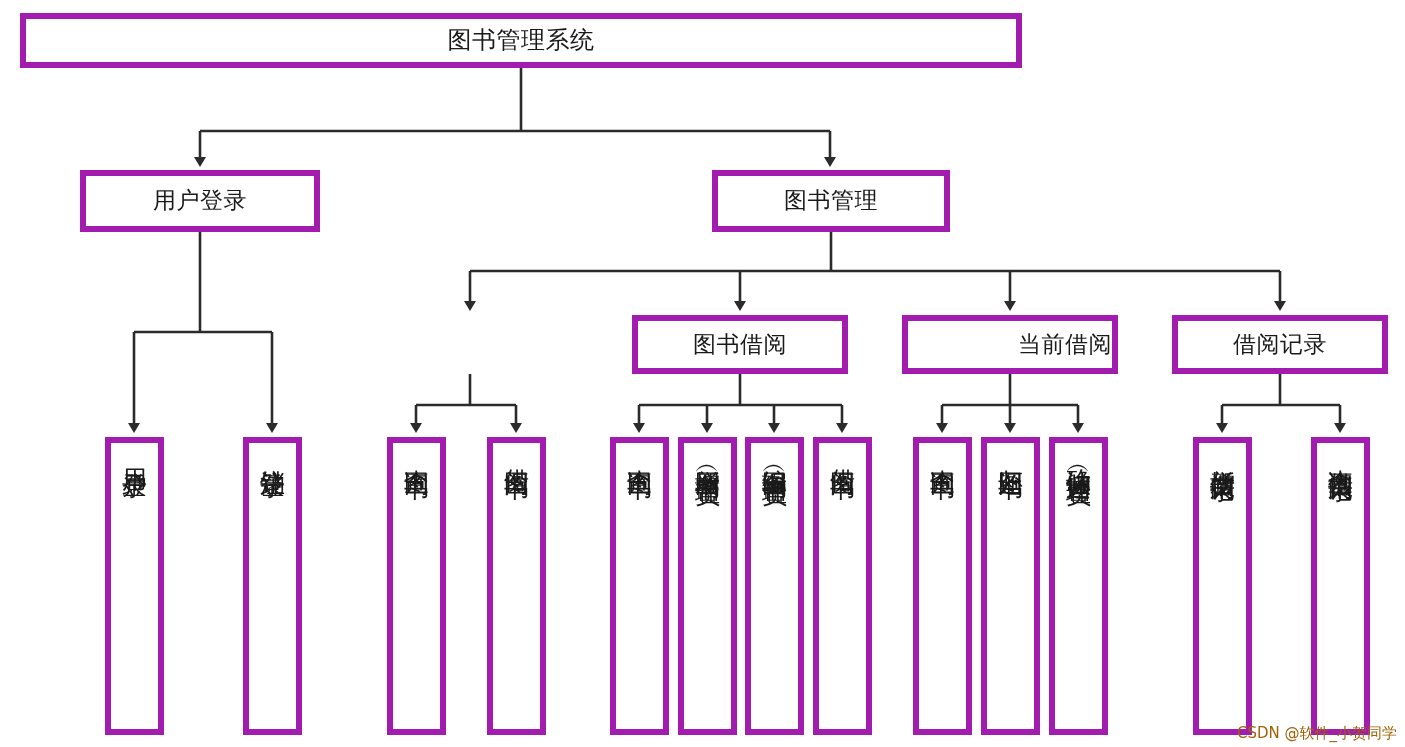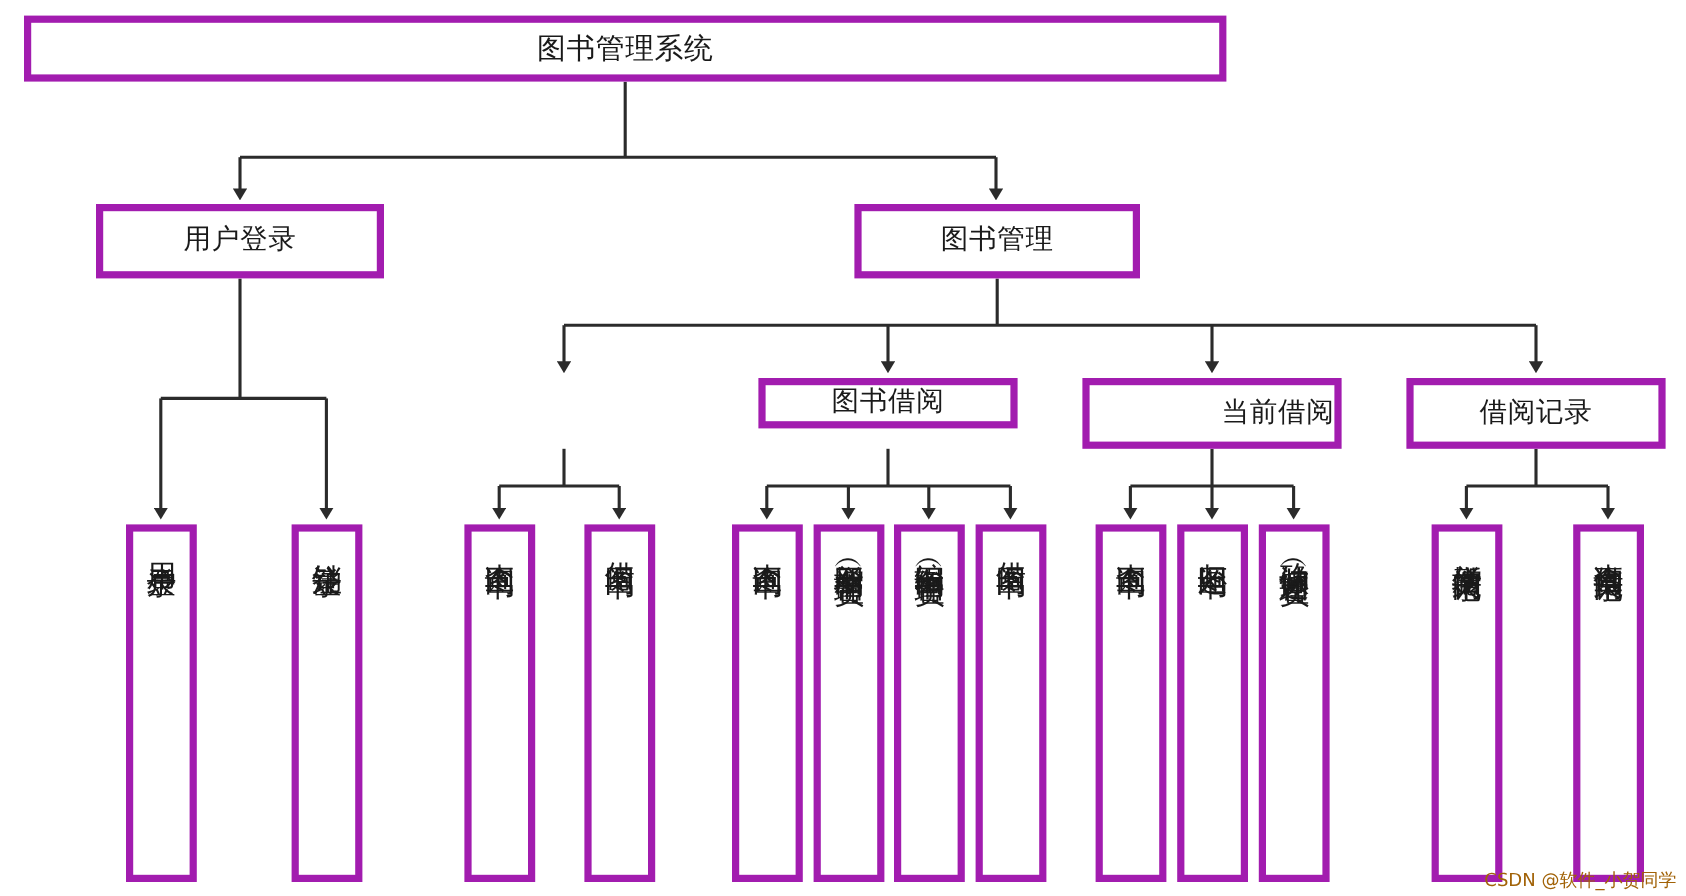--- a/index.html
+++ b/index.html
@@ -137,21 +137,21 @@
 
   <div class="node horiz" style="left:80px; top:170px; width:240px; height:62px;">
     <span class="label">用户登录</span>
   </div>
 
   <div class="node horiz" style="left:712px; top:170px; width:238px; height:62px;">
     <span class="label">图书管理</span>
   </div>
 
 
-  <div class="node horiz" style="left:632px; top:315px; width:216px; height:42px;">
+  <div class="node horiz" style="left:632px; top:315px; width:216px; height:59px;">
     <span class="label">图书借阅</span>
   </div>
 
   <div class="node horiz" style="left:902px; top:315px; width:216px; height:59px;justify-content:flex-end;">
     <span class="label">当前借阅</span>
   </div>
 
   <div class="node horiz" style="left:1172px; top:315px; width:216px; height:59px;">
     <span class="label">借阅记录</span>
   </div>

